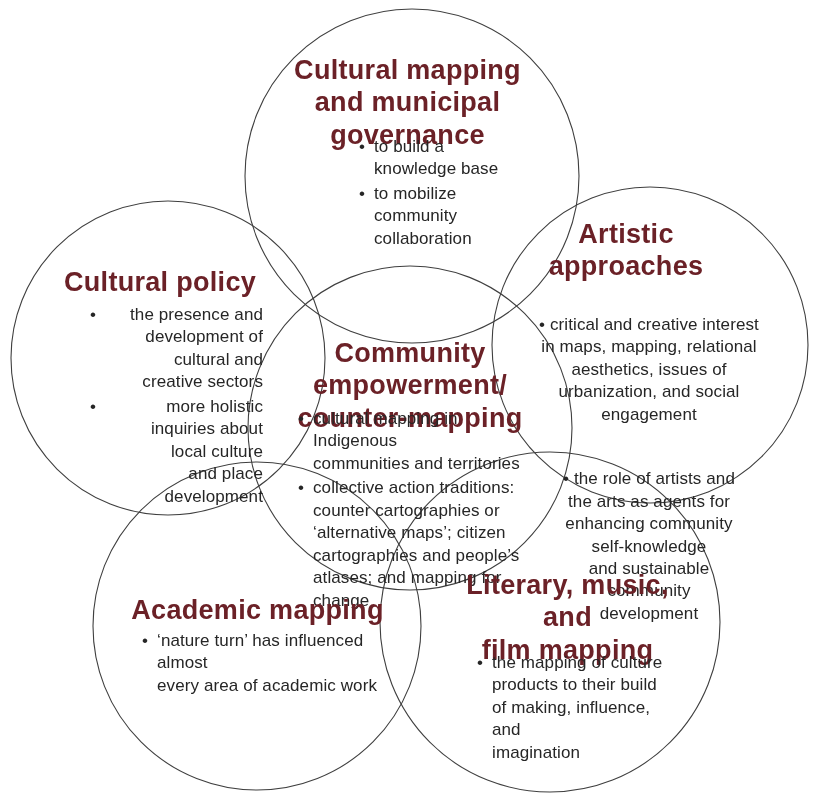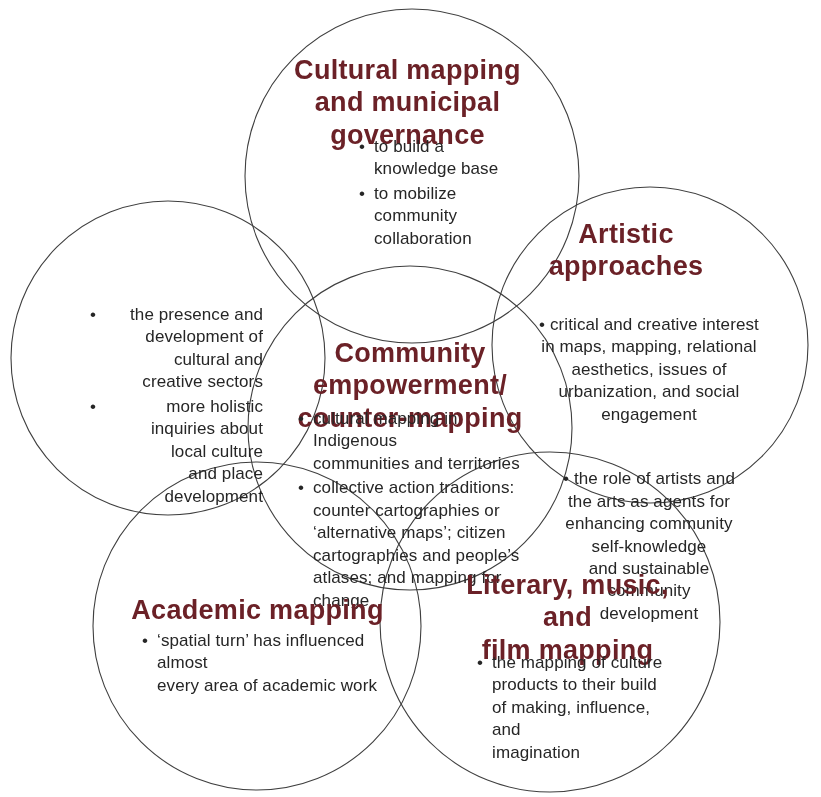--- a/index.html
+++ b/index.html
@@ -91,20 +91,23 @@
 governance</h2>
   </div>
   <ul class="bullets vc" style="left:357px; top:136px; width:165px;">
     <li>to build a
 knowledge base</li>
     <li>to mobilize
 community
 collaboration</li>
   </ul>
 
+  <div class="vc" style="left:55px; top:266px; width:210px;">
+    <h2 class="title">Cultural policy</h2>
+  </div>
   <ul class="bullets vc" style="left:88px; top:304px; width:175px;text-align:right;">
     <li>the presence and
 development of
 cultural and
 creative sectors</li>
     <li>more holistic
 inquiries about
 local culture
 and place
 development</li>
@@ -141,21 +144,21 @@
 counter cartographies or
 ‘alternative maps’; citizen
 cartographies and people’s
 atlases; and mapping for change</li>
   </ul>
 
   <div class="vc" style="left:130px; top:594px; width:255px;">
     <h2 class="title">Academic mapping</h2>
   </div>
   <ul class="bullets vc" style="left:140px; top:630px; width:255px;">
-    <li>‘spatial turn’ has influenced almost
+    <li>‘nature turn’ has influenced almost
 every area of academic work</li>
   </ul>
 
   <div class="vc" style="left:455px; top:569px; width:225px;">
     <h2 class="title">Literary, music, and
 film mapping</h2>
   </div>
   <ul class="bullets vc" style="left:475px; top:652px; width:200px;">
     <li>the mapping of culture
 products to their build

